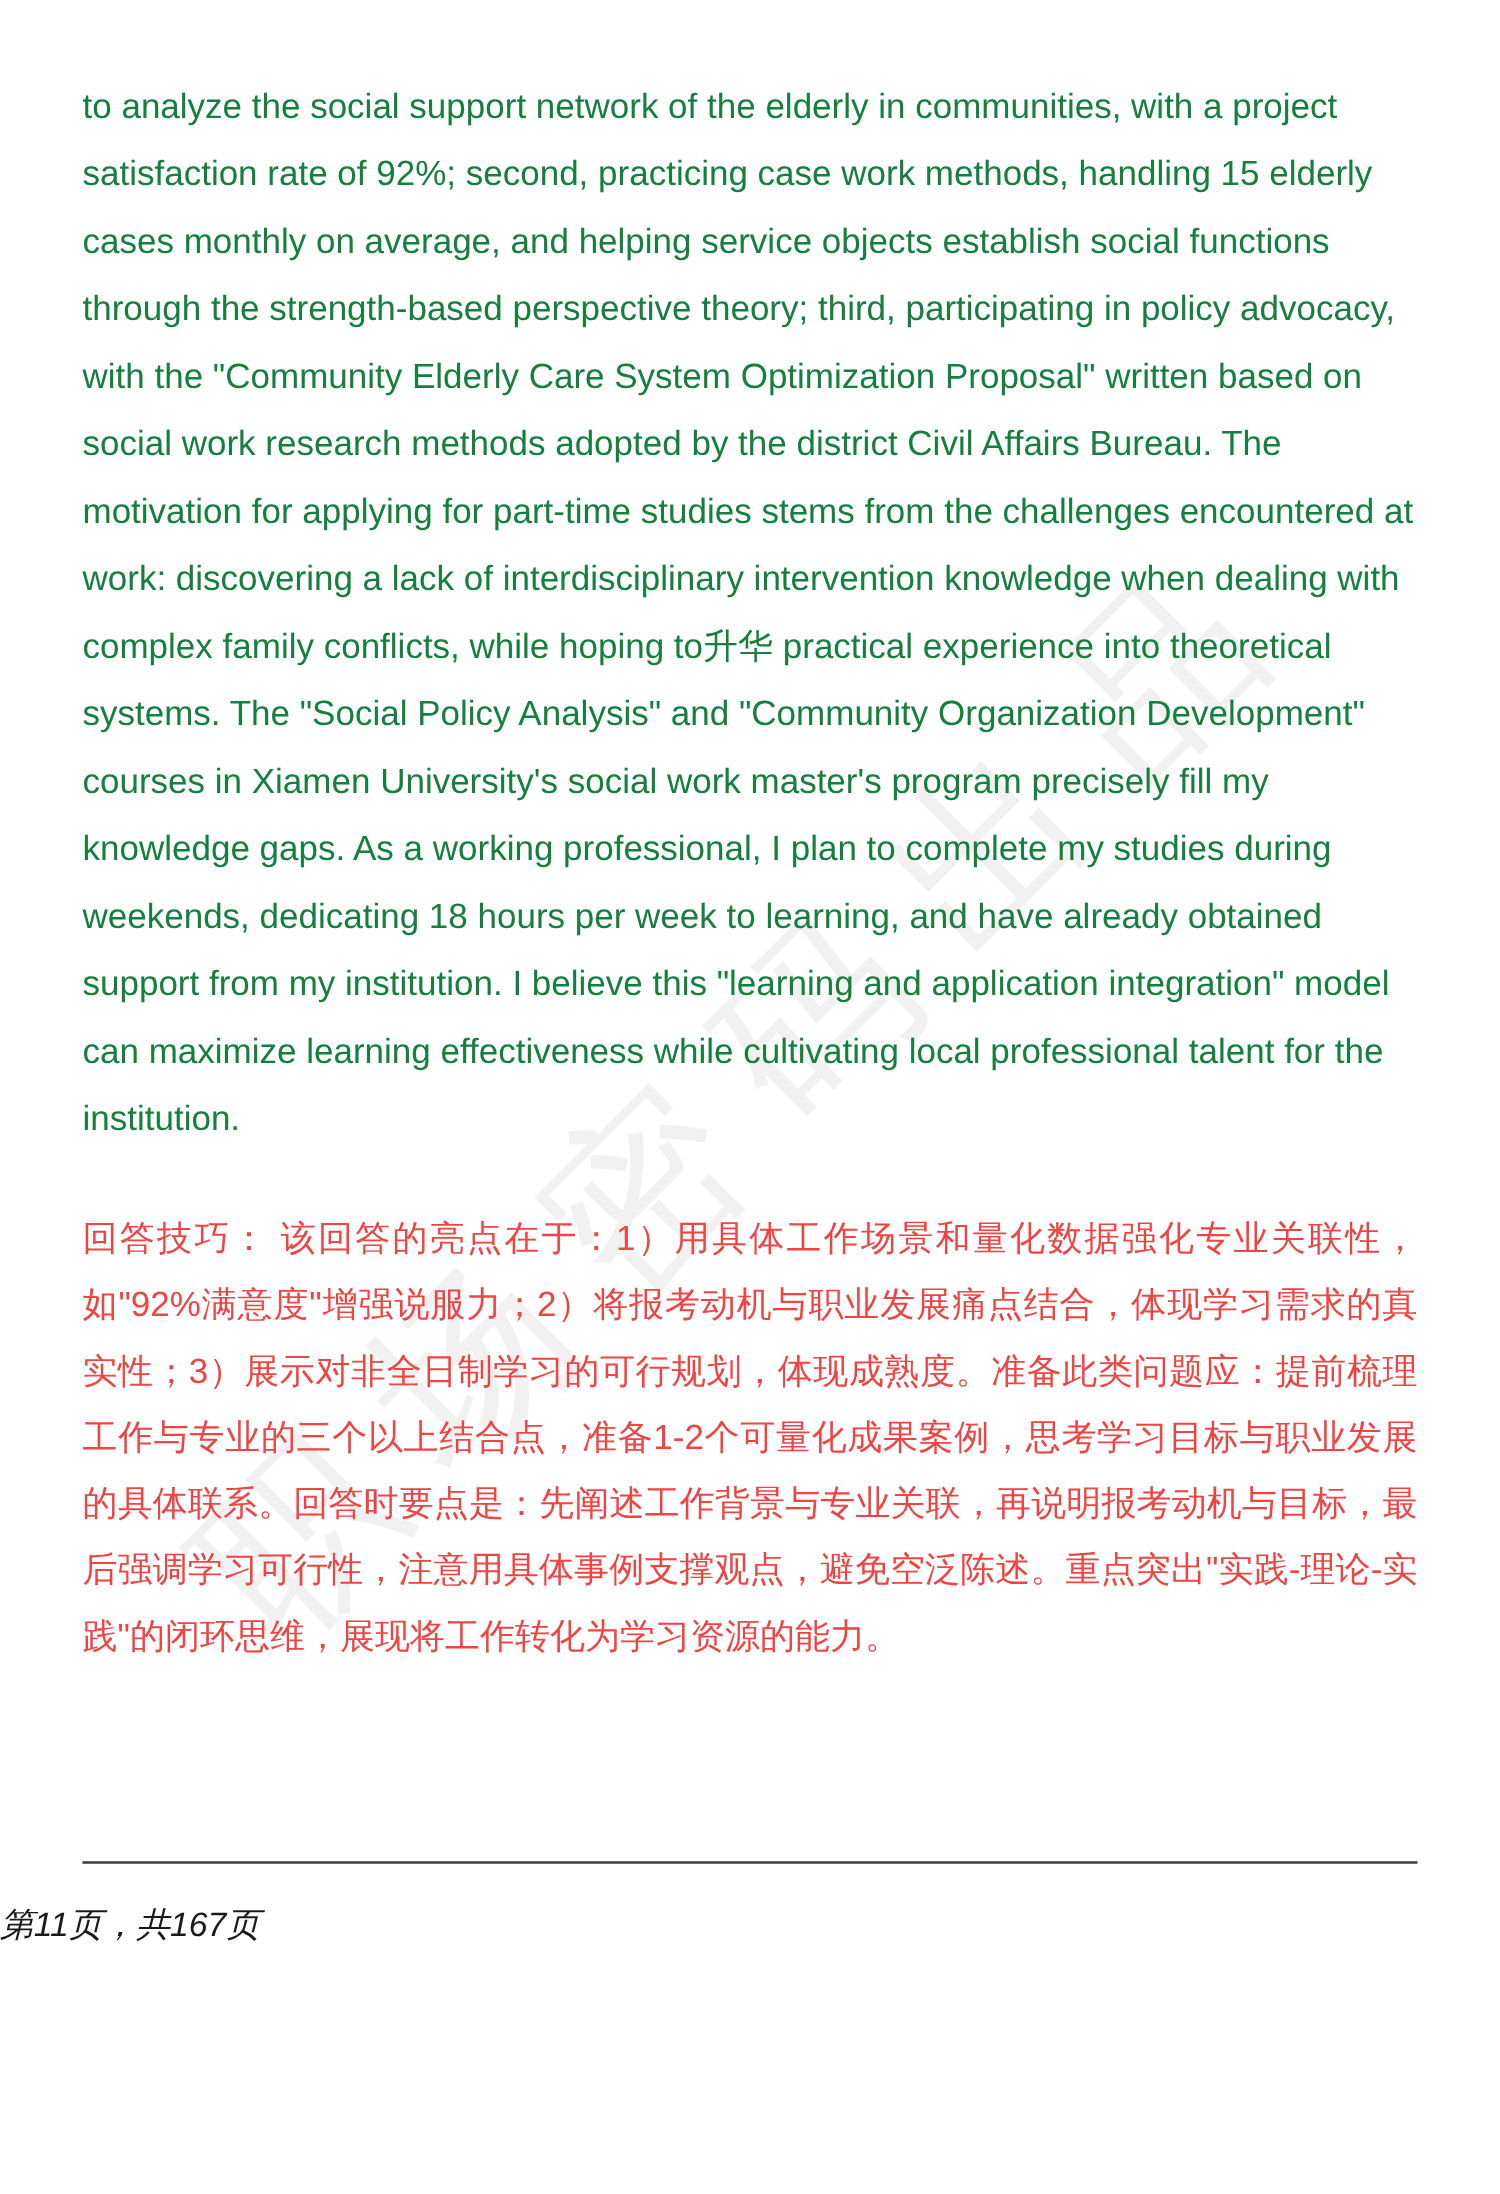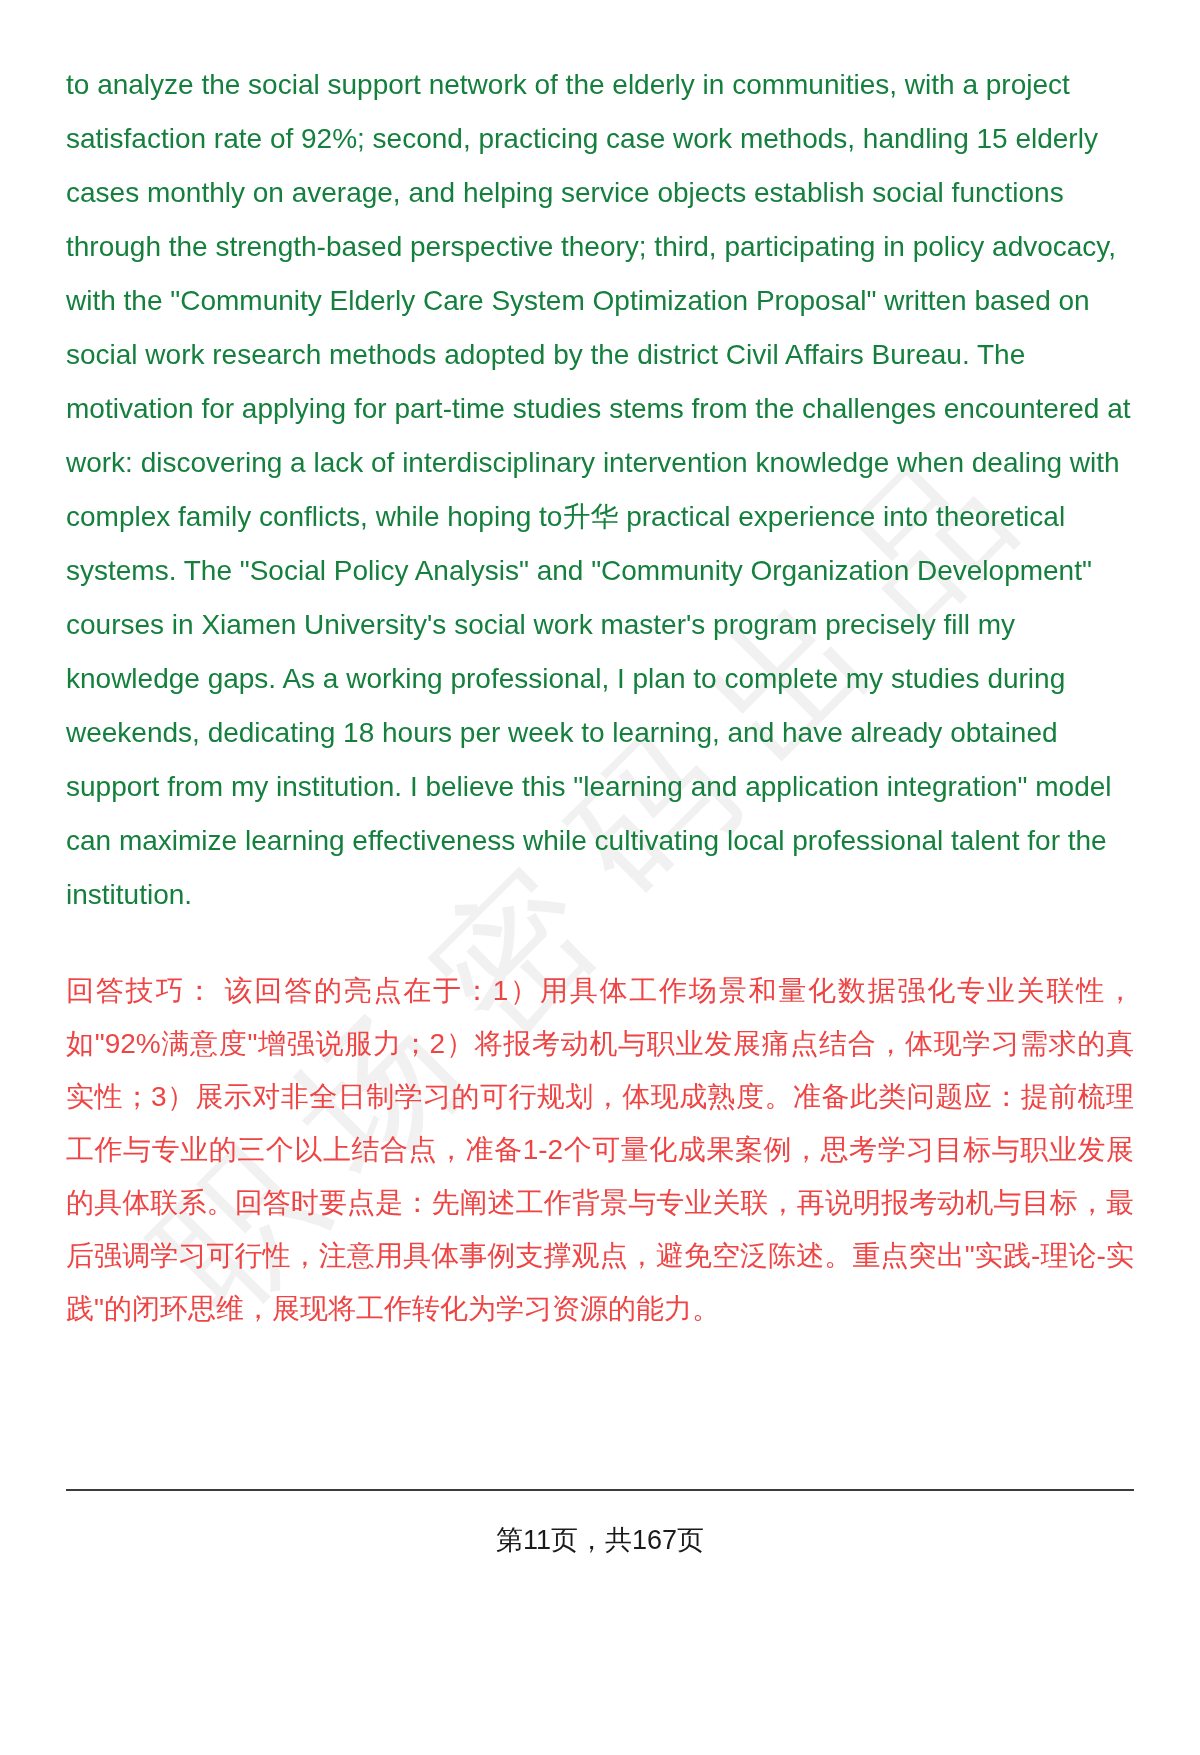--- a/index.html
+++ b/index.html
@@ -61,24 +61,24 @@
     border: none;
     border-top: 2px solid #3c3c3c;
     margin: 0;
     z-index: 1;
   }
   .page-footer {
     position: absolute;
     top: 1522px;
     left: 0;
     width: 100%;
-    text-align: center;
     font-size: 27px;
     color: #1a1a1a;
     z-index: 1;
+    font-style: italic;
   }
 </style>
 </head>
 <body>
 
 <div class="page">
 
   <div class="watermark">职场密码出品</div>
 
   <div class="content">

